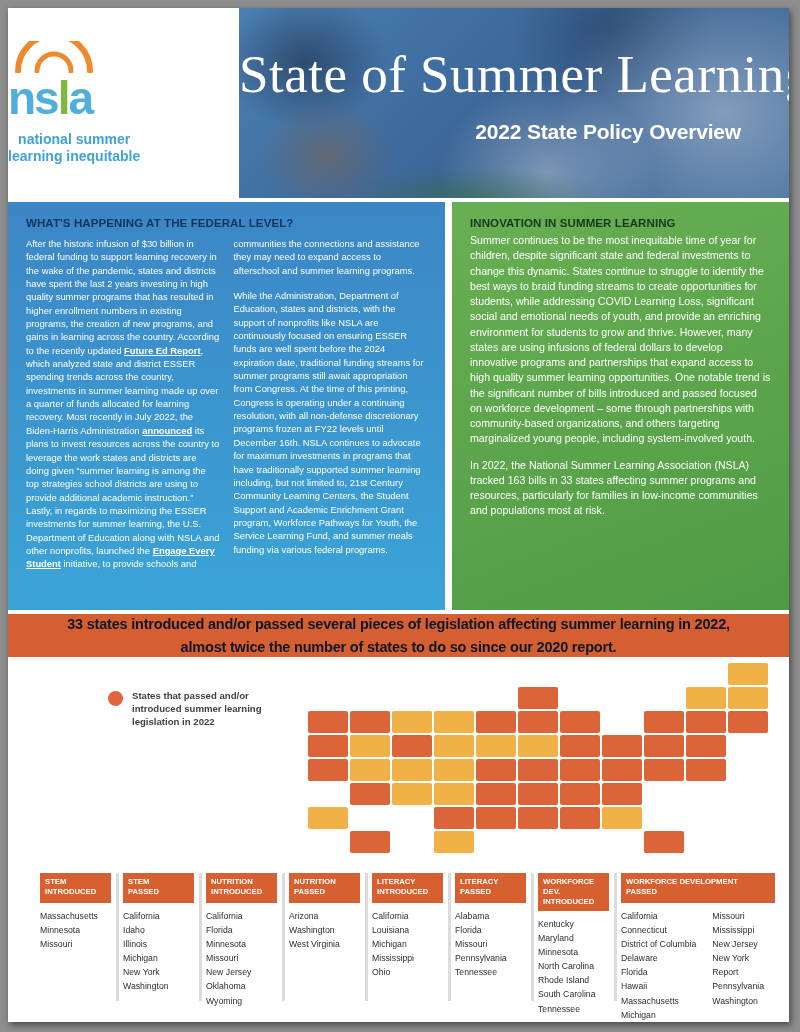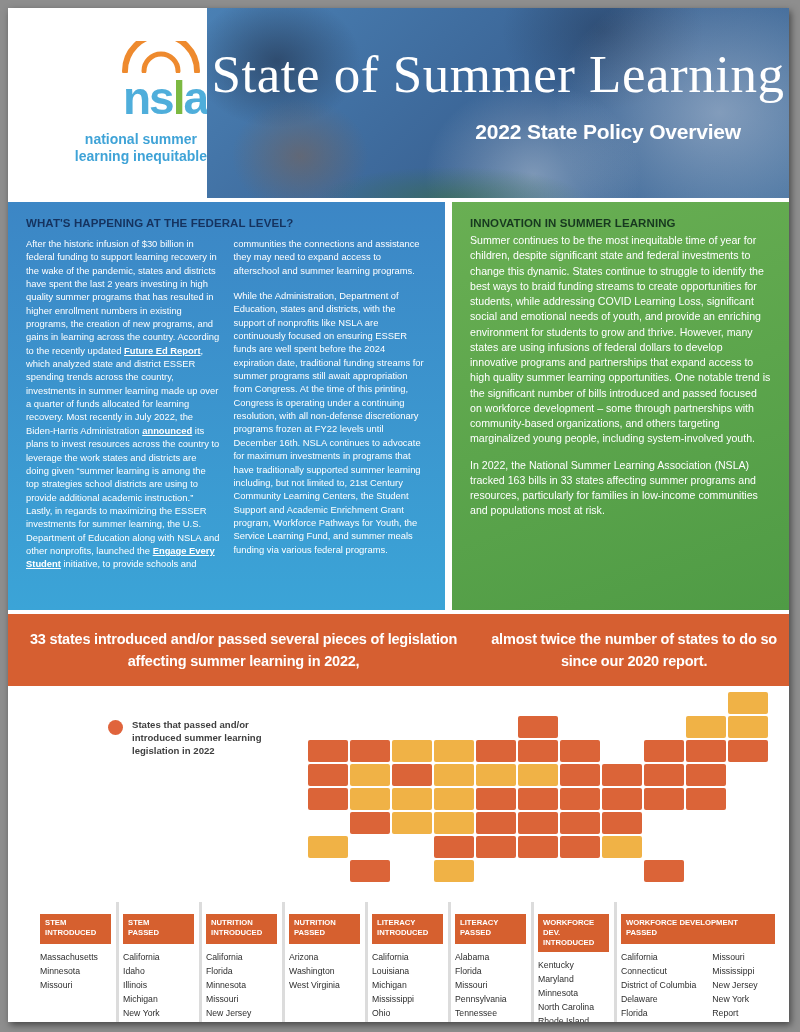--- a/index.html
+++ b/index.html
@@ -2,21 +2,21 @@
 <html><head>
 <meta charset="utf-8">
 <style>
   html,body{margin:0;padding:0;background:#8e8e8e;font-family:"Liberation Sans",sans-serif;}
   .stage{position:relative;width:800px;height:1032px;background:#8e8e8e;overflow:hidden;}
   .page{position:absolute;left:8px;top:8px;width:781px;height:1014px;background:#ffffff;
         box-shadow:2px 3px 7px rgba(0,0,0,.5);overflow:hidden;}
 
   
   .header{height:190px;display:flex;}
-  .logo-panel{width:199px;background:#fff;display:flex;flex-direction:column;align-items:flex-end;justify-content:center;}
+  .logo-panel{width:231px;background:#fff;display:flex;flex-direction:column;align-items:flex-start;justify-content:center;}
   .logo-word{font-weight:bold;font-size:46px;letter-spacing:-2px;line-height:1;margin-top:2px;}
   .ln,.ls,.la{color:#4FAEDB;} .ll{color:#7CB942;}
   .logo-tagline{margin-top:10px;font-weight:bold;font-size:14px;line-height:1.25;color:#3FA3D7;text-align:center;}
   .photo{flex:1;position:relative;overflow:hidden;
     background:
       radial-gradient(190px 45px at 42% 100%, rgba(56,110,66,.55), transparent 70%),
       radial-gradient(95px 80px at 16% 78%, rgba(128,96,76,.5), transparent 72%),
       radial-gradient(120px 95px at 12% 28%, rgba(28,40,62,.55), transparent 70%),
       radial-gradient(150px 130px at 56% 88%, rgba(215,220,228,.42), transparent 72%),
       radial-gradient(230px 190px at 88% 55%, rgba(196,205,220,.5), transparent 72%),
@@ -35,39 +35,39 @@
   .box-heading-blue{font-size:11.5px;font-weight:bold;color:#15335F;margin:0 0 8px 0;letter-spacing:.1px;}
   .box-heading-green{font-size:11.5px;font-weight:bold;color:#17381F;margin:0 0 4px 0;letter-spacing:.1px;}
   .cols{display:flex;gap:14px;}
   .fcol{flex:1;color:#fff;font-size:9.4px;line-height:1.42;}
   .fcol p{margin:0 0 12px 0;}
   .wlink{color:#fff;font-weight:bold;text-decoration:underline;cursor:pointer;text-align:right;}
   .gtext{font-size:10.6px;line-height:1.44;}
   .gtext p{margin:0 0 11px 0;}
 
   
-  .banner{margin-top:4px;height:72px;background:#D65F31;color:#ffffff;display:flex;flex-direction:row;
+  .banner{margin-top:4px;height:43px;background:#D65F31;color:#0f172a;display:flex;flex-direction:column;
     align-items:center;justify-content:center;text-align:center;font-weight:bold;font-size:14.5px;line-height:1.55;letter-spacing:-.2px;}
 
   
   .map-section{position:relative;height:206px;background:#fff;}
   .legend{position:absolute;left:100px;top:33px;display:flex;gap:9px;width:185px;}
   .legend-dot{width:15px;height:15px;border-radius:50%;background:#E0643C;flex:none;margin-top:1px;}
   .legend-text{font-size:9.6px;font-weight:bold;color:#3f3f3f;line-height:1.35;}
   #map-grid{position:absolute;left:300px;top:6px;width:460px;height:192px;}
   .tile{position:absolute;width:40px;height:22px;border-radius:2px;box-shadow:0 0 0 1px #fff;}
 
   
   .table-section{padding:10px 9px 0 32px;}
   .trow{display:flex;align-items:flex-start;}
   .tcol{width:76px;flex:none;}
   .tcol.wide{flex:1;}
   .tsep{width:3px;height:128px;background:#DCDCDC;flex:none;margin:0 4px 0 0;}
   .chip{background:#D6602F;color:#fff;font-weight:bold;font-size:7.7px;line-height:1.3;
-        padding:4px 5px;margin-right:5px;min-height:22px;margin-top:12px;}
+        padding:4px 5px;margin-right:5px;min-height:22px;}
   .lists{display:flex;gap:16px;margin-top:6px;}
   .slist{font-size:8.7px;color:#2e2e2e;line-height:1.62;}
 </style>
 </head>
 <body>
 
 <div class="stage">
   <div class="page">
 
     <div class="header">

